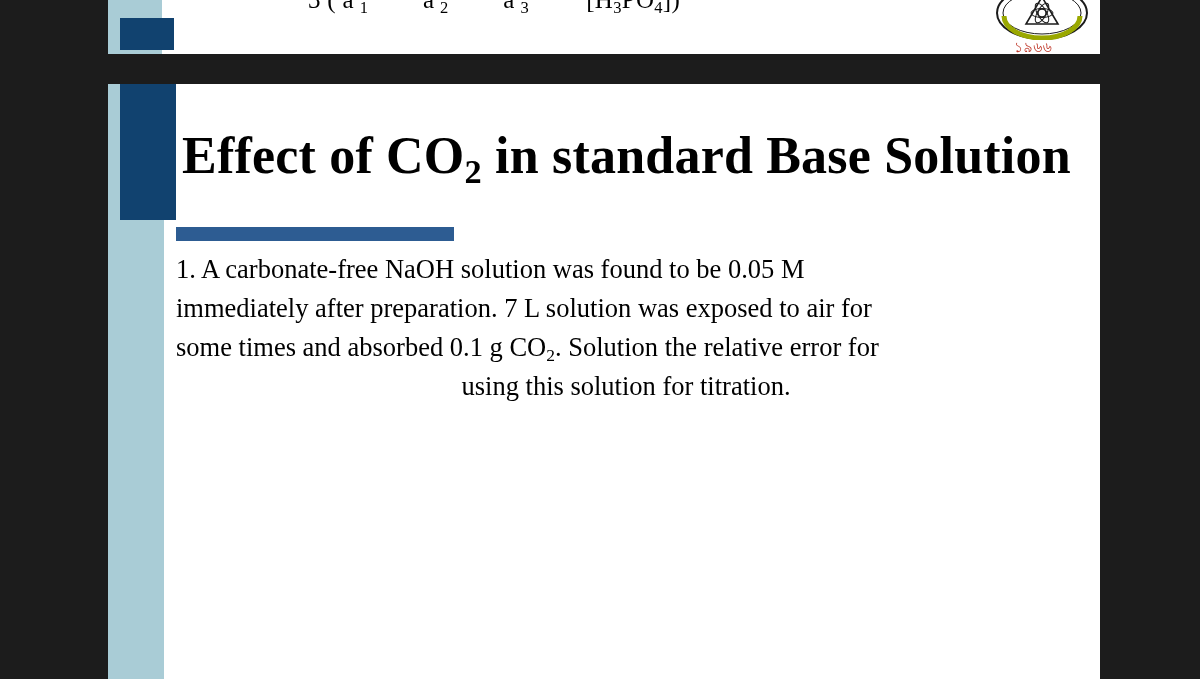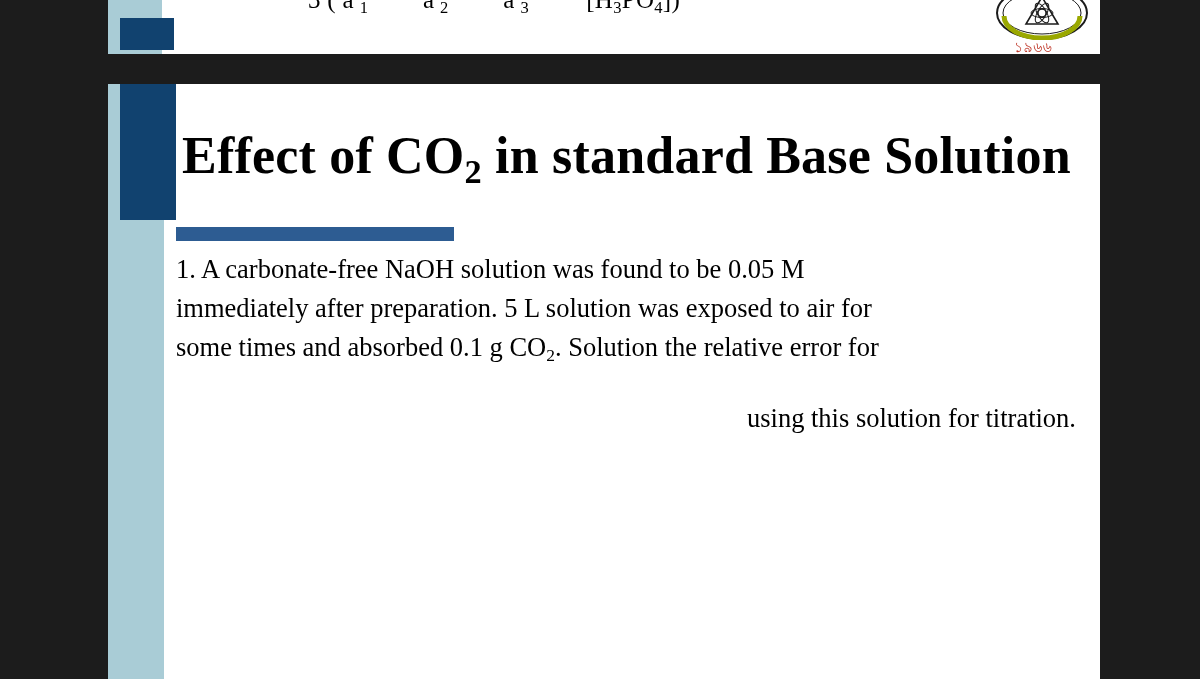--- a/index.html
+++ b/index.html
@@ -137,21 +137,21 @@
     position: absolute;
     left: 68px;
     top: 166px;
     width: 900px;
     font-size: 26.5px;
     line-height: 39px;
     color: #000;
     text-align: justify;
     text-justify: inter-word;
   }
-  .body-text .lastline { text-align: right; margin-top: 32px; }
+  .body-text .lastline { text-align: center; }
 
   sub {
     font-size: .66em;
     line-height: 0;
     vertical-align: -0.28em;
   }
 </style>
 </head>
 <body>
 
@@ -191,21 +191,21 @@
 
     <div class="slide-title">
       <span>Effect of CO</span><sub>2</sub><span> in standard Base Solution</span>
     </div>
 
     <div class="body-text">
       <div>
         <span>1.</span>
         <span>A  carbonate-free  NaOH  solution  was  found  to  be  0.05  M</span>
       </div>
-      <div>immediately after preparation. 5 L solution was exposed to air for</div>
+      <div>immediately after preparation. 7 L solution was exposed to air for</div>
       <div>
         <span>some times and absorbed 0.1 g CO</span><sub>2</sub><span>. Solution the relative error for</span>
       </div>
       <div class="lastline">using this solution for titration.</div>
     </div>
   </div>
 
 </div>
 
 </body></html>

